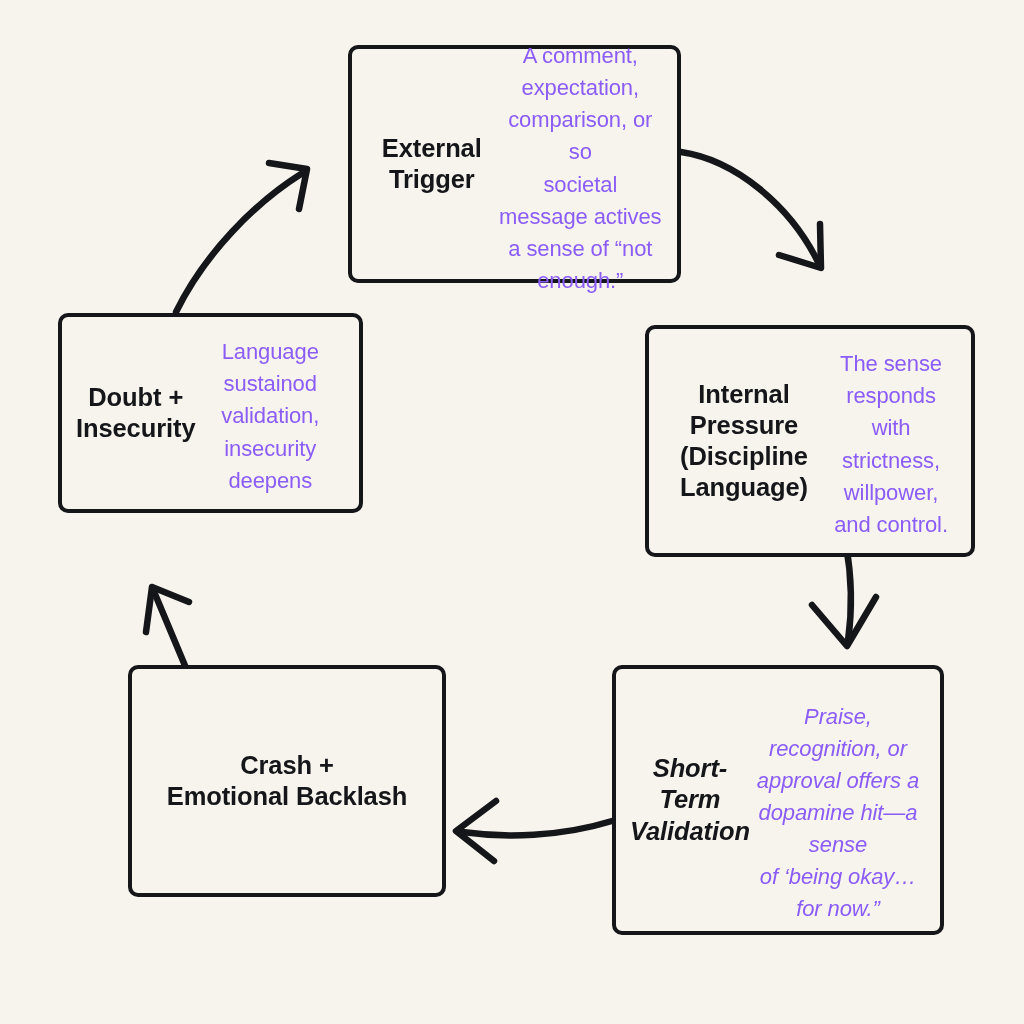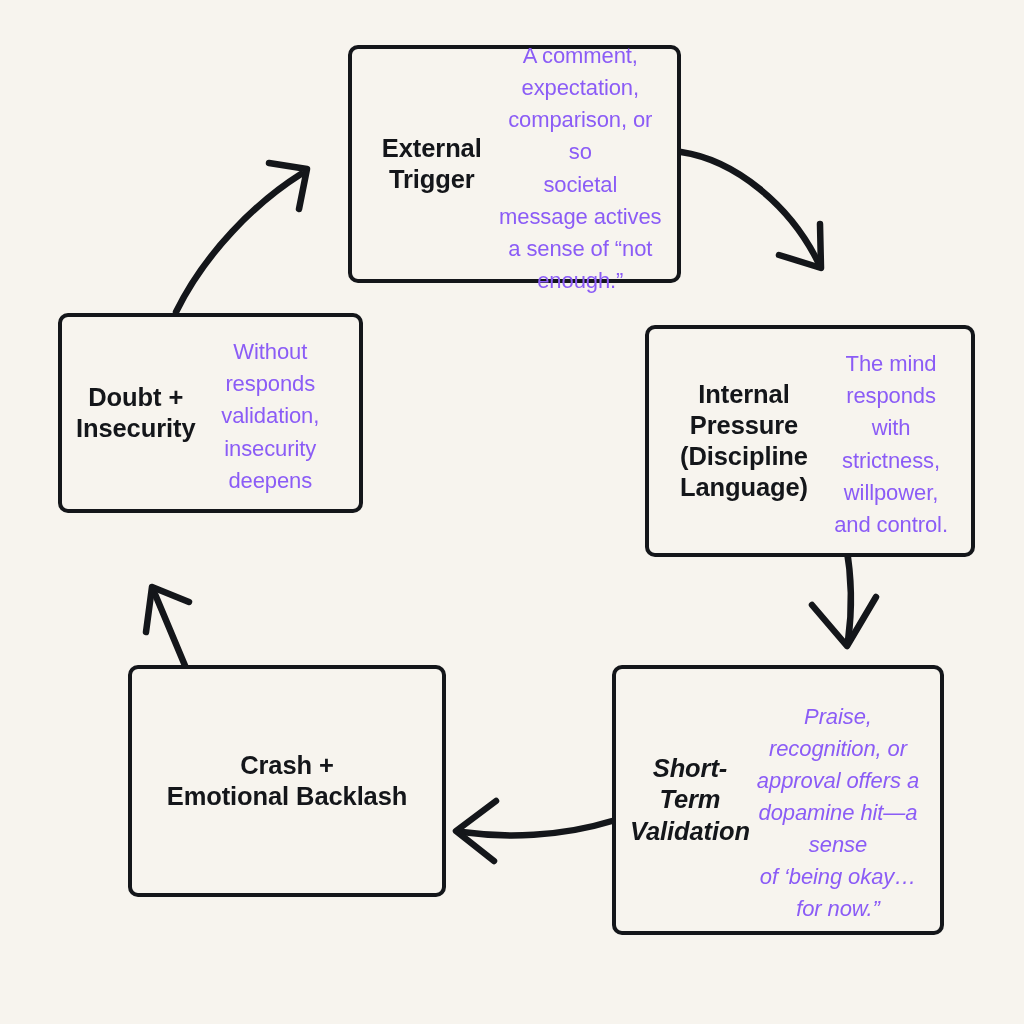--- a/index.html
+++ b/index.html
@@ -117,21 +117,21 @@
     <div class="node-title">External Trigger</div>
     <div class="node-desc">A comment, expectation,
 comparison, or so
 societal message actives
 a sense of “not enough.”</div>
   </div>
 
   <div class="node" id="node-internal-pressure">
     <div class="node-title">Internal Pressure
 (Discipline Language)</div>
-    <div class="node-desc">The mind responds
+    <div class="node-desc">The sense responds
 with strictness,
 willpower, and control.</div>
   </div>
 
   <div class="node" id="node-short-term-validation">
     <div class="node-title">Short-Term
 Validation</div>
     <div class="node-desc">Praise, recognition, or
 approval offers a
 dopamine hit—a sense
@@ -139,18 +139,18 @@
   </div>
 
   <div class="node" id="node-crash-backlash">
     <div class="node-title">Crash +
 Emotional Backlash</div>
   </div>
 
   <div class="node" id="node-doubt-insecurity">
     <div class="node-title">Doubt +
 Insecurity</div>
-    <div class="node-desc">Without responds
+    <div class="node-desc">Language sustainod
 validation, insecurity
 deepens</div>
   </div>
 
 </div>
 
 </body></html>

